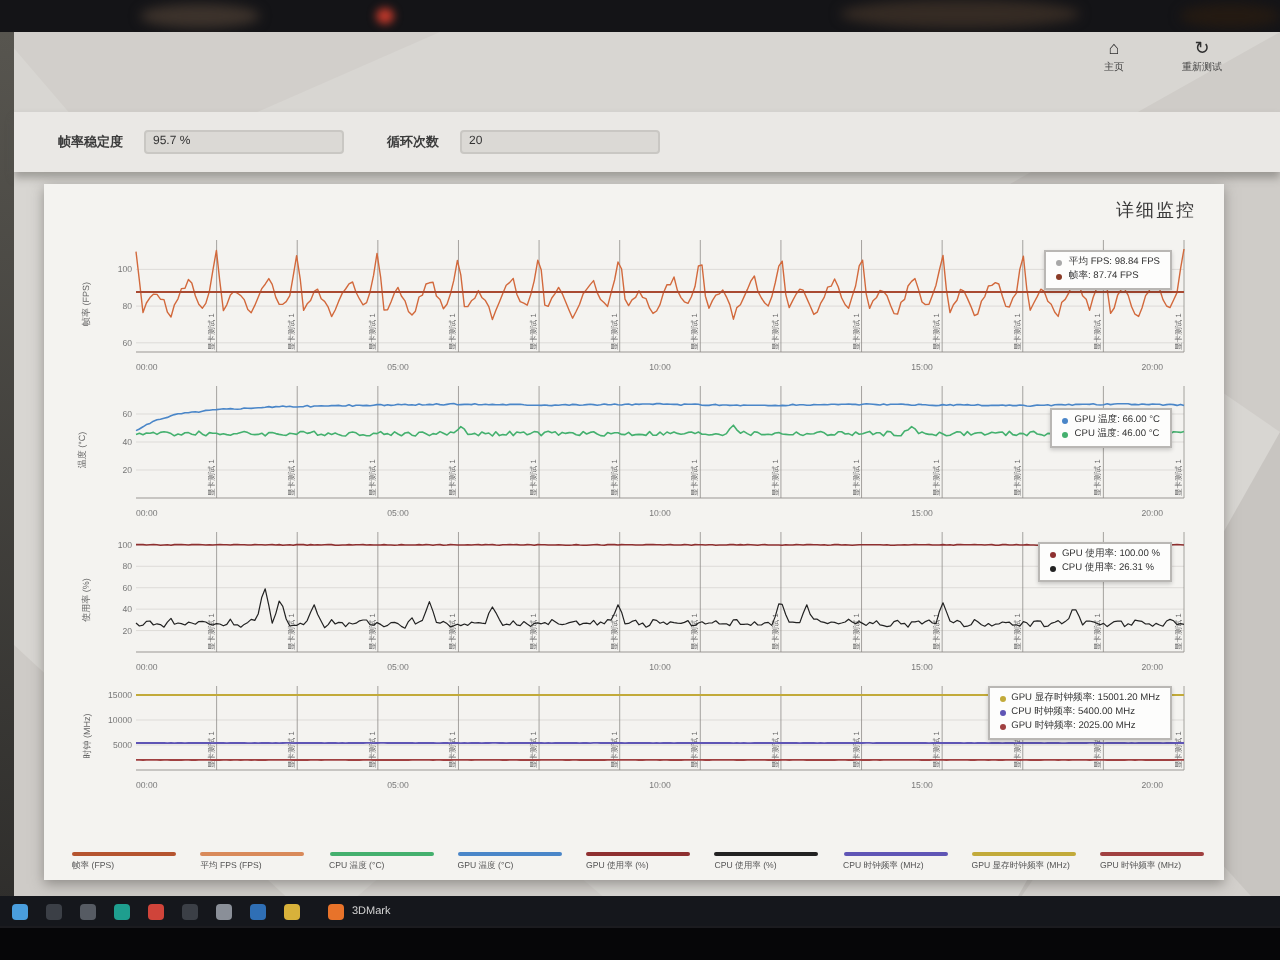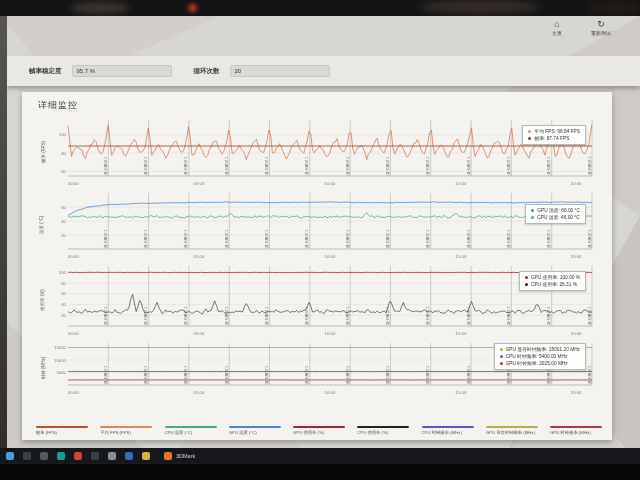--- a/index.html
+++ b/index.html
@@ -21,21 +21,21 @@
   .field-label{font-size:6.5px;color:#3c3c3c;font-weight:bold;white-space:nowrap;}
   .field-pill{margin-left:10px;width:100px;height:12px;background:#dbd9d5;border:1px solid #c9c7c3;
               border-radius:2px;font-size:6px;color:#333;line-height:10px;padding-left:4px;}
   .nav{position:absolute;right:2px;top:3px;display:flex;gap:14px;}
   .nav-item{display:flex;flex-direction:column;align-items:center;color:#3f3f3f;width:30px;}
   .nav-icon{font-size:9px;line-height:10px;color:#2f2f2f;}
   .nav-label{font-size:5px;margin-top:1px;white-space:nowrap;}
   .nav-item.partial{margin-right:-22px;}
   
   .panel{position:absolute;left:22px;top:76px;width:590px;height:348px;background:#f4f3f0;
-         box-shadow:0 2px 6px rgba(80,78,74,.5);padding:7px 14px 6px 14px;}
+         box-shadow:0 2px 6px rgba(80,78,74,.5);padding:7px 14px 6px 14px;text-align:right;}
   .panel-title{font-size:9px;color:#3a3a3a;letter-spacing:1px;margin:0 0 5px 2px;}
   .chart-row{position:relative;width:100%;}
   .chart-ylab{position:absolute;left:-4px;top:50%;transform:translateY(-50%) rotate(-90deg);
               font-size:4.5px;color:#666;white-space:nowrap;}
   .chart-svg{position:absolute;left:10px;top:0;}
   .legend-box{position:absolute;right:12px;background:#fdfdfc;border:1px solid #b9b7b4;
               box-shadow:0 1px 2px rgba(0,0,0,.18);padding:2px 5px;z-index:3;}
   .legend-row{display:flex;align-items:center;white-space:nowrap;line-height:7px;}
   .legend-dot{width:3px;height:3px;border-radius:50%;margin-right:3px;flex:none;}
   .legend-text{font-size:4.8px;color:#333;}

